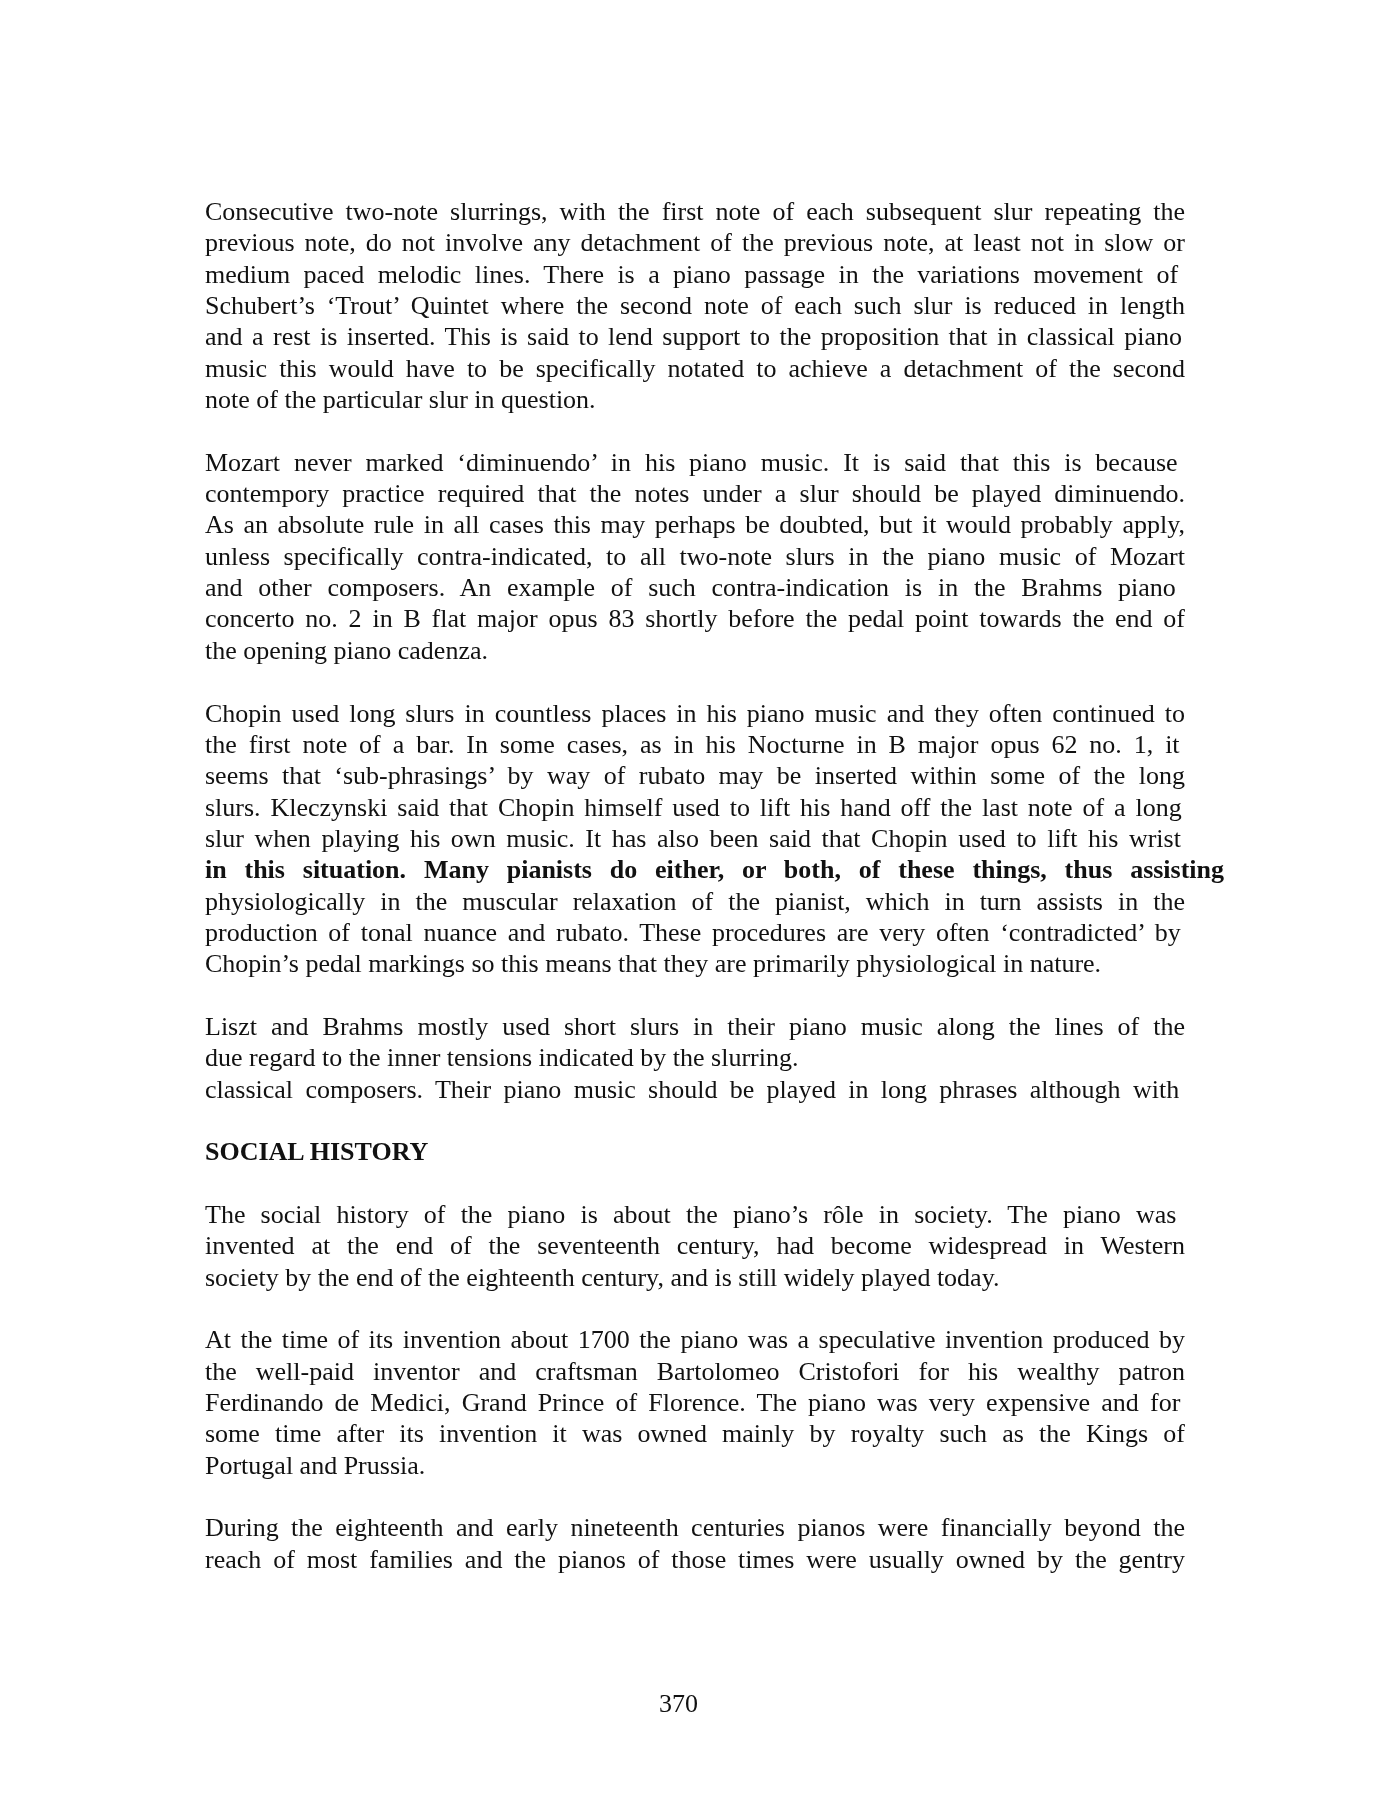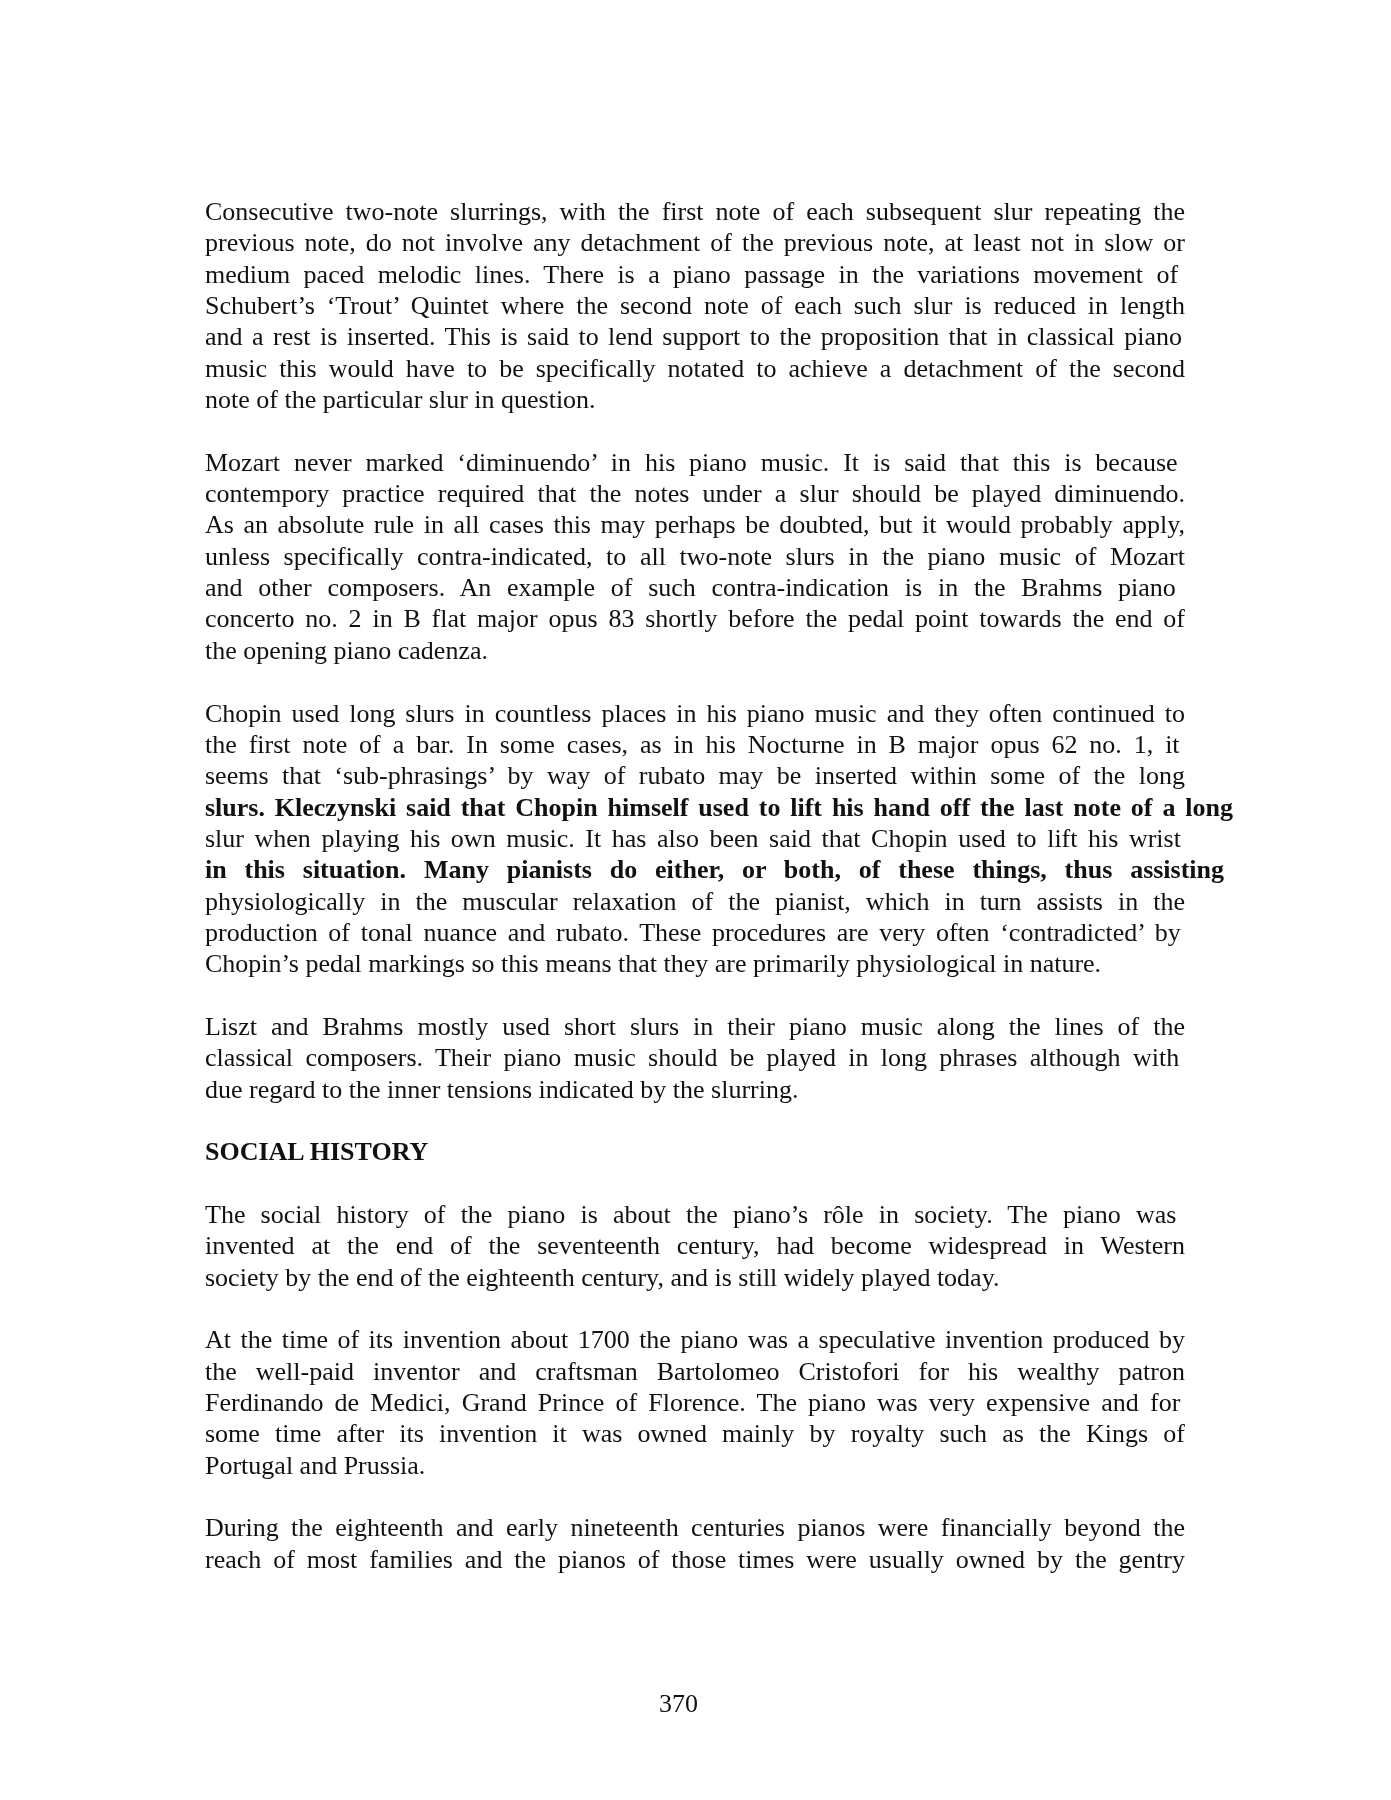--- a/index.html
+++ b/index.html
@@ -41,31 +41,31 @@
         <span class="line" style="display: block; width: 980px; word-spacing: 3.04785px; text-align-last: left; text-align: left;">As an absolute rule in all cases this may perhaps be doubted, but it would probably apply,</span>
         <span class="line" style="display: block; width: 980px; word-spacing: 7.11719px; text-align-last: left; text-align: left;">unless specifically contra-indicated, to all two-note slurs in the piano music of Mozart</span>
         <span class="line" style="display: block; width: 980px; word-spacing: 9.23317px; text-align-last: left; text-align: left;">and other composers.  An example of such contra-indication is in the Brahms piano</span>
         <span class="line" style="display: block; width: 980px; word-spacing: 4.30055px; text-align-last: left; text-align: left;">concerto no. 2 in B flat major opus 83 shortly before the pedal point towards the end of</span>
         <span class="line last">the opening piano cadenza.</span>
       </div>
       <div class="para">
         <span class="line" style="display: block; width: 980px; word-spacing: 3.47083px; text-align-last: left; text-align: left;">Chopin used long slurs in countless places in his piano music and they often continued to</span>
         <span class="line" style="display: block; width: 980px; word-spacing: 5.40402px; text-align-last: left; text-align: left;">the first note of a bar.  In some cases, as in his Nocturne in B major opus 62 no. 1, it</span>
         <span class="line" style="display: block; width: 980px; word-spacing: 6.90513px; text-align-last: left; text-align: left;">seems that ‘sub-phrasings’ by way of rubato may be inserted within some of the long</span>
-        <span class="line" style="display: block; width: 980px; word-spacing: 3.36111px; text-align-last: left; text-align: left; font-weight: bold;">slurs.  Kleczynski said that Chopin himself used to lift his hand off the last note of a long</span>
+        <span class="line" style="display: block; width: 980px; word-spacing: 3.36111px; text-align-last: left; text-align: left;">slurs.  Kleczynski said that Chopin himself used to lift his hand off the last note of a long</span>
         <span class="line" style="display: block; width: 980px; word-spacing: 4.05382px; text-align-last: left; text-align: left;">slur when playing his own music.  It has also been said that Chopin used to lift his wrist</span>
         <span class="line" style="display: block; width: 980px; word-spacing: 11.3192px; text-align-last: left; text-align: left; font-weight: bold;">in this situation.  Many pianists do either, or both, of these things, thus assisting</span>
         <span class="line" style="display: block; width: 980px; word-spacing: 8.50721px; text-align-last: left; text-align: left;">physiologically in the muscular relaxation of the pianist, which in turn assists in the</span>
         <span class="line" style="display: block; width: 980px; word-spacing: 4.20913px; text-align-last: left; text-align: left;">production of tonal nuance and rubato.  These procedures are very often ‘contradicted’ by</span>
         <span class="line last">Chopin’s pedal markings so this means that they are primarily physiological in nature.</span>
       </div>
       <div class="para">
         <span class="line" style="display: block; width: 980px; word-spacing: 7.51458px; text-align-last: left; text-align: left;">Liszt and Brahms mostly used short slurs in their piano music along the lines of the</span>
+        <span class="line last">due regard to the inner tensions indicated by the slurring.</span>
         <span class="line" style="display: block; width: 980px; word-spacing: 5.82332px; text-align-last: left; text-align: left;">classical composers.  Their piano music should be played in long phrases although with</span>
-        <span class="line last">due regard to the inner tensions indicated by the slurring.</span>
       </div>
       <div class="heading">SOCIAL HISTORY</div>
       <div class="para">
         <span class="line" style="display: block; width: 980px; word-spacing: 8.67383px; text-align-last: left; text-align: left;">The social history of the piano is about the piano’s rôle in society.  The piano was</span>
         <span class="line" style="display: block; width: 980px; word-spacing: 10.3672px; text-align-last: left; text-align: left;">invented at the end of the seventeenth century, had become widespread in Western</span>
         <span class="line last">society by the end of the eighteenth century, and is still widely played today.</span>
       </div>
       <div class="para">
         <span class="line" style="display: block; width: 980px; word-spacing: 2.99479px; text-align-last: left; text-align: left;">At the time of its invention about 1700 the piano was a speculative invention produced by</span>
         <span class="line" style="display: block; width: 980px; word-spacing: 12.5109px; text-align-last: left; text-align: left;">the well-paid inventor and craftsman Bartolomeo Cristofori for his wealthy patron</span>

